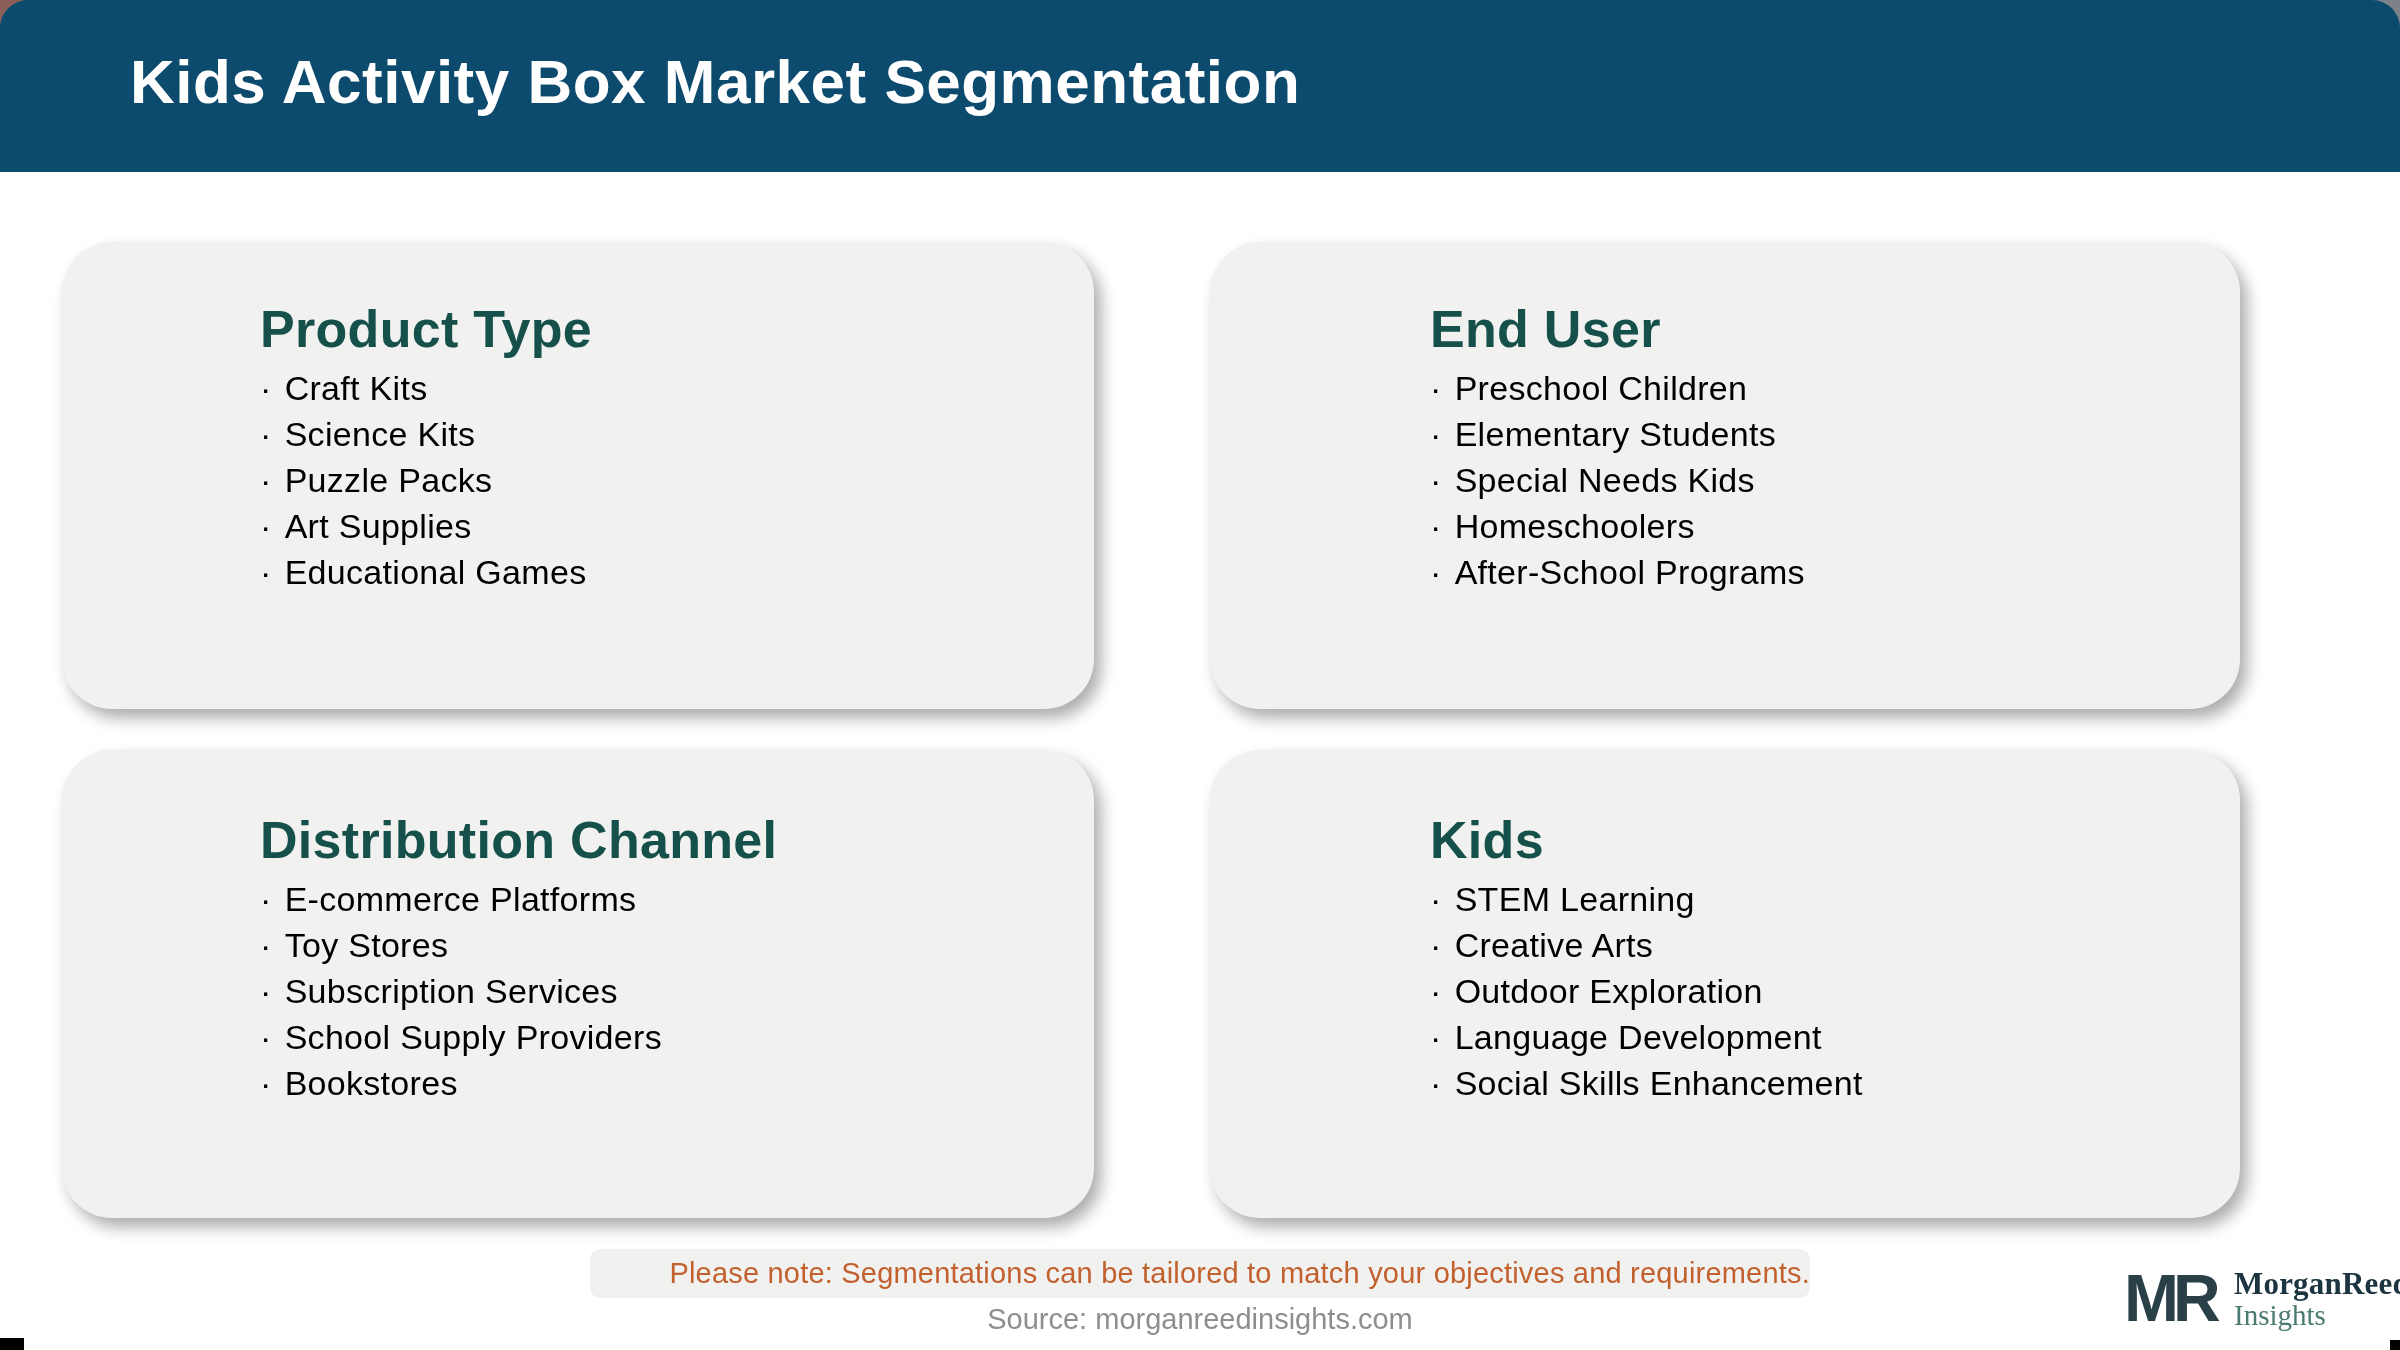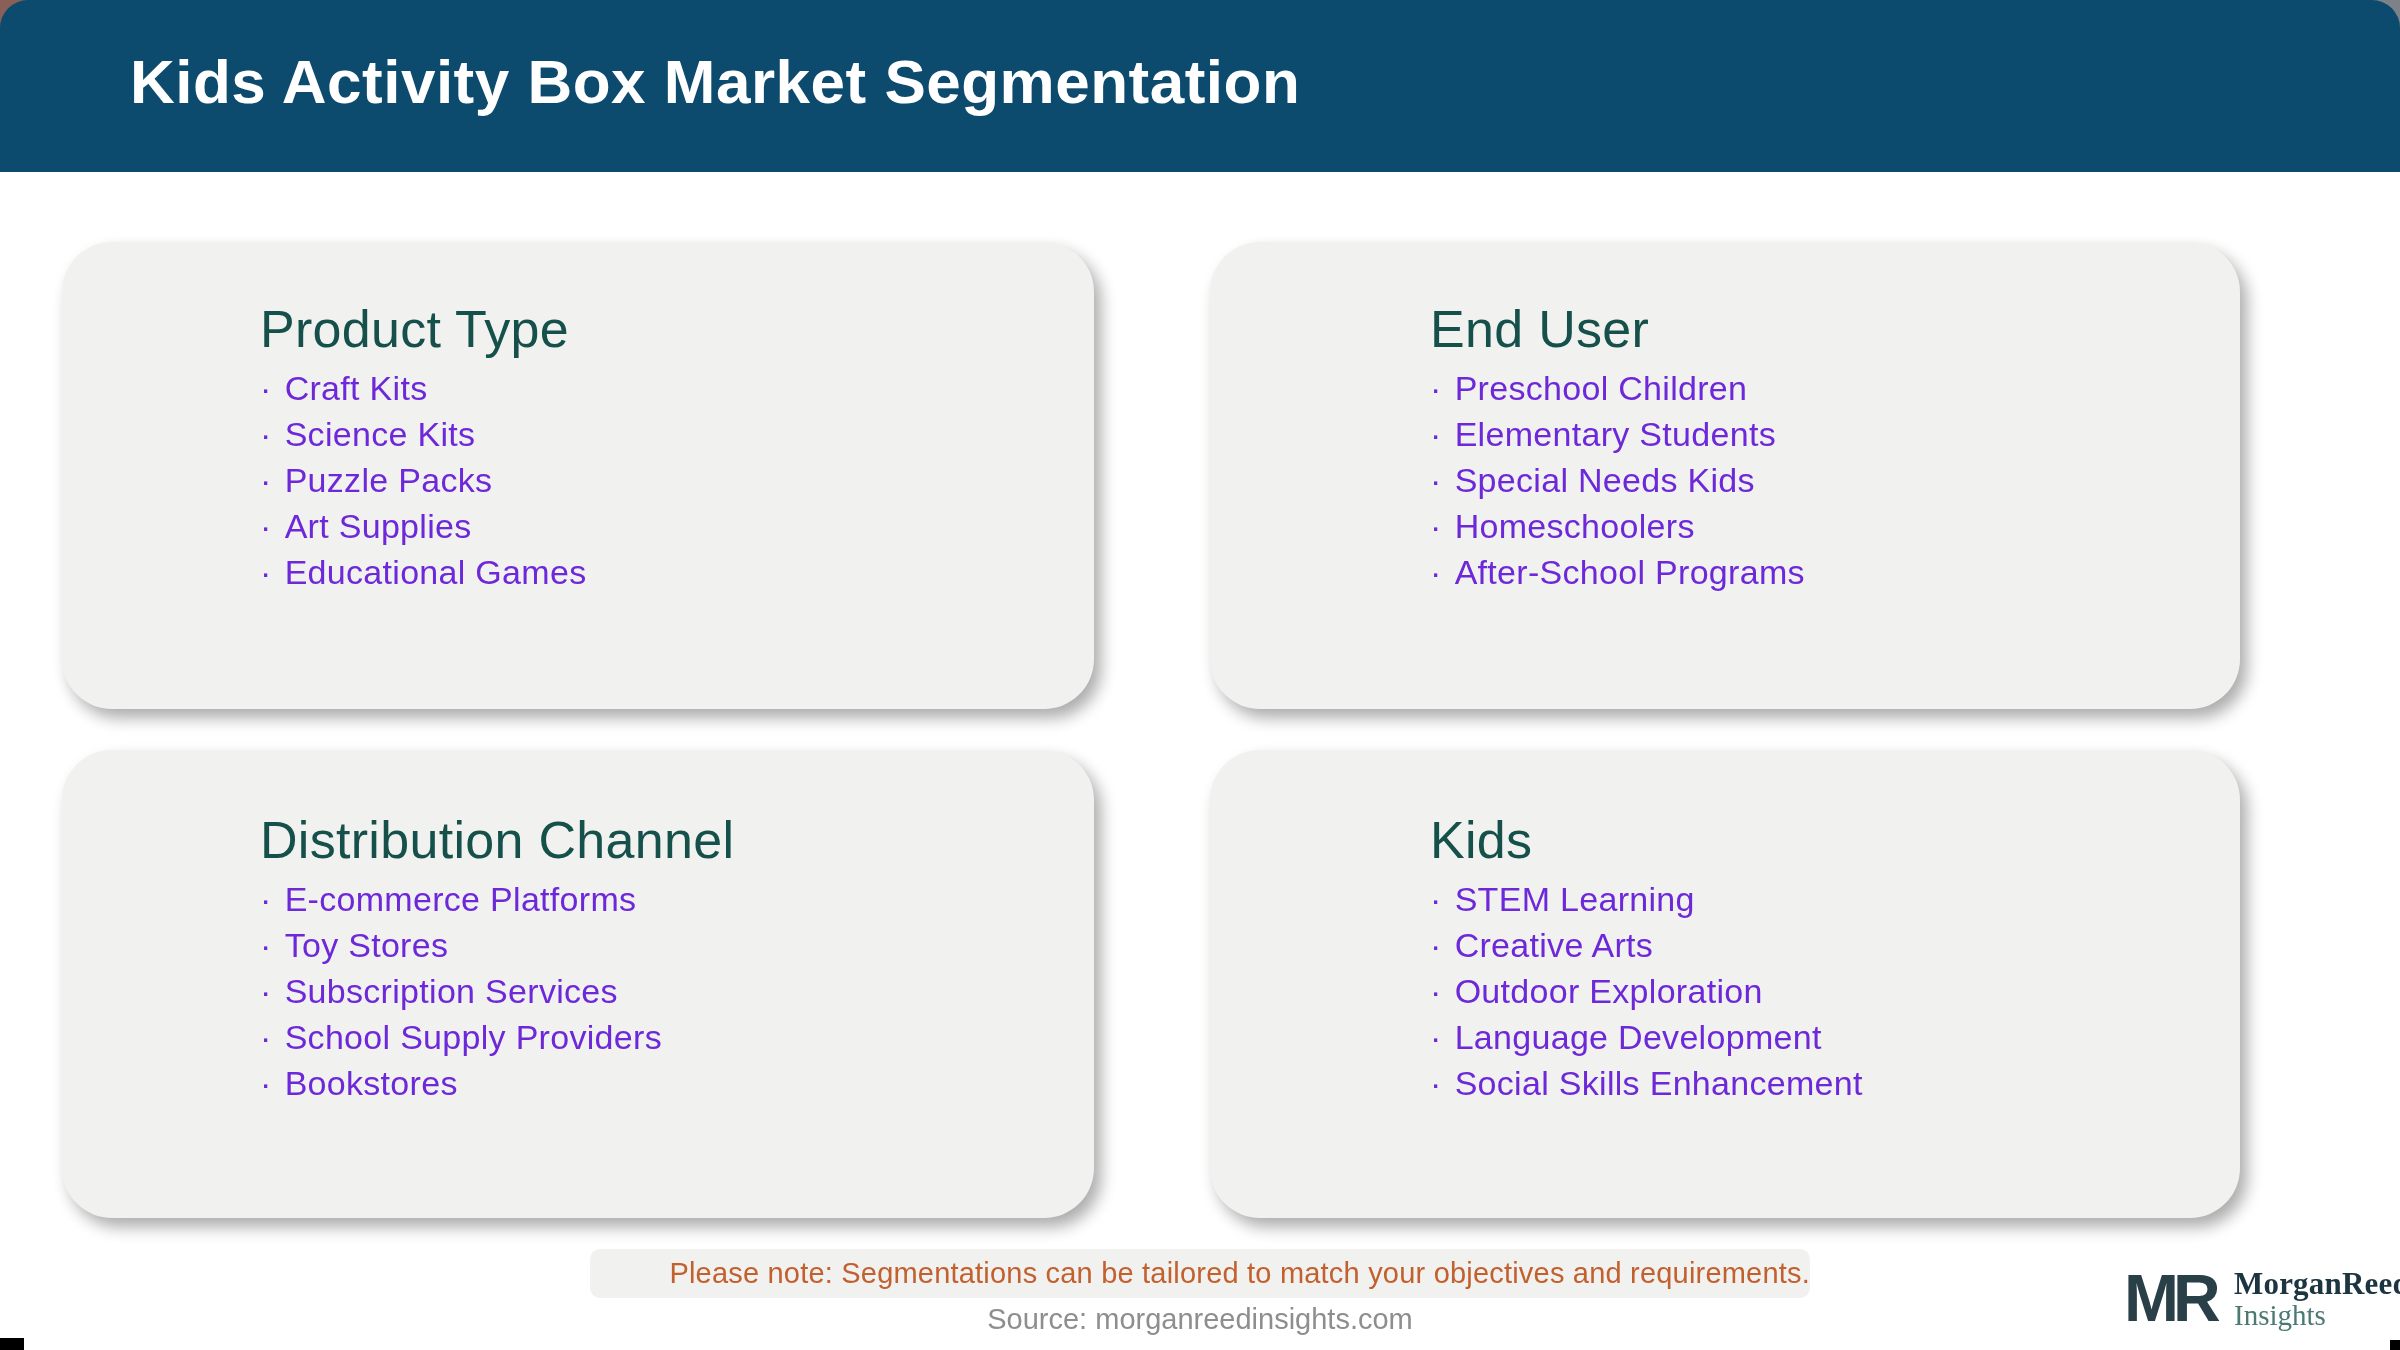--- a/index.html
+++ b/index.html
@@ -49,26 +49,26 @@
   .card.c1 { left: 62px;   top: 242px; width: 1032px; height: 467px; padding: 55px 40px 0 198px; }
   .card.c2 { left: 1210px; top: 242px; width: 1030px; height: 467px; padding: 55px 24px 0 220px; }
   .card.c3 { left: 62px;   top: 750px; width: 1032px; height: 468px; padding: 58px 40px 0 198px; }
   .card.c4 { left: 1210px; top: 750px; width: 1030px; height: 468px; padding: 58px 40px 0 220px; }
 
   .card h2 {
     margin: 0 0 4px 0;
     color: #15504a;
     font-size: 52px;
     line-height: 64px;
-    font-weight: 400;
+    font-weight: 700;
     letter-spacing: 0.3px;
   }
   .card ul { margin: 0; padding: 0; list-style: none; }
   .card li {
-    color: #6d28d9;
+    color: #000000;
     font-size: 34px;
     line-height: 46px;
     font-weight: 400;
     letter-spacing: 0.3px;
     white-space: nowrap;
   }
   .card li .bullet { margin-right: 13px; }
 
   
   .note-bar {

